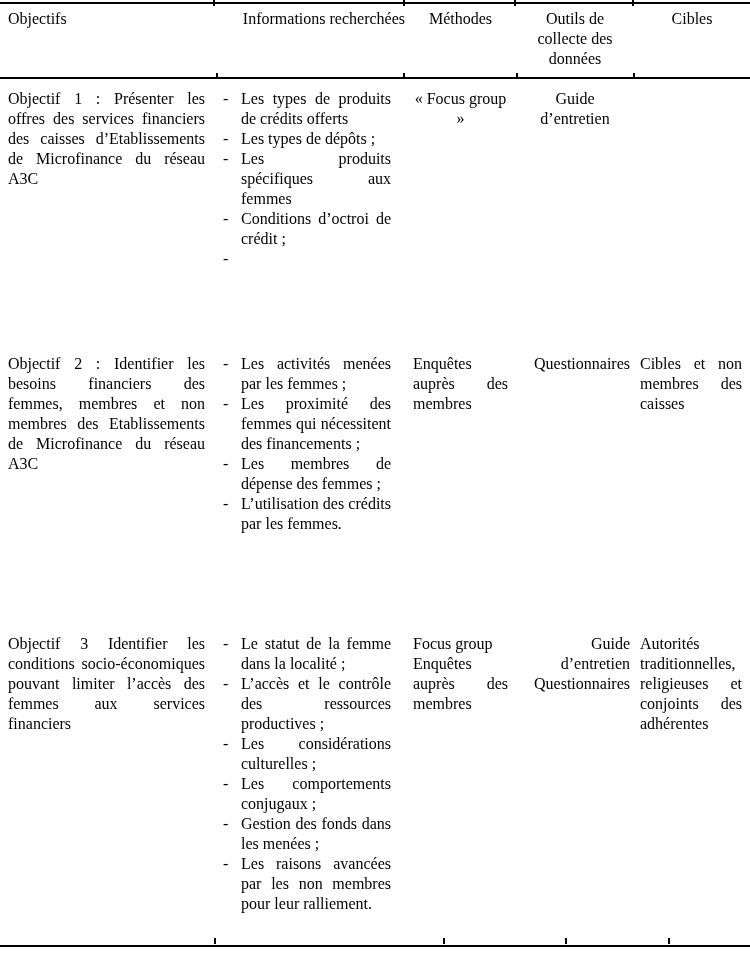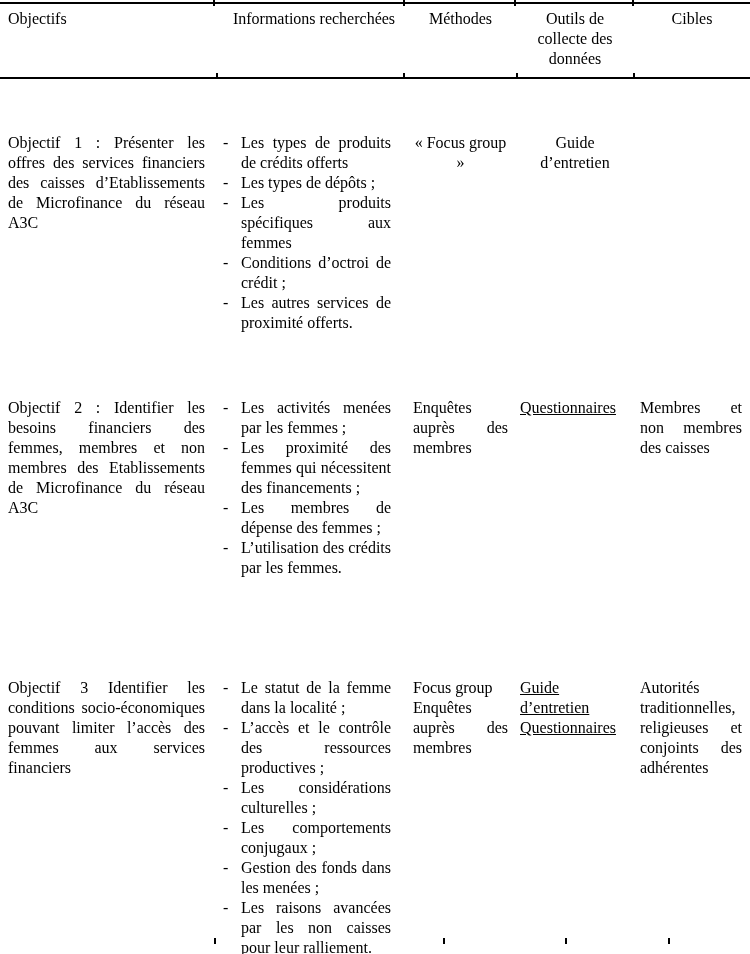--- a/index.html
+++ b/index.html
@@ -30,29 +30,29 @@
     grid-template-columns: 215px 190px 111px 118px 116px;
     border-bottom: 2px solid #000;
     height: 75px;
     box-sizing: border-box;
   }
   .th {
     padding-top: 5px;
     box-sizing: border-box;
   }
   .th.c1 { padding-left: 8px; text-align: left; }
-  .th.c2 { padding-left: 8px; text-align: center; }
+  .th.c2 { padding-left: 8px; text-align: right; }
   .th.c3, .th.c4, .th.c5 { text-align: center; padding-left: 4px; padding-right: 4px; }
   .trow {
     display: grid;
     grid-template-columns: 215px 190px 111px 118px 116px;
     box-sizing: border-box;
     padding-top: 10px;
   }
-  .trow.r0 { min-height: 265px; margin-top: 44px; }
+  .trow.r0 { min-height: 265px; }
   .trow.r1 { min-height: 280px; }
   .trow.r2 { min-height: 321px; }
   .td { box-sizing: border-box; }
   .td.c1 { padding-left: 8px; padding-right: 10px; text-align: justify; }
   .td.c2 { padding-left: 8px; padding-right: 14px; }
   .td.c3 { padding-left: 8px; padding-right: 8px; }
   .td.c4 { padding-left: 4px; padding-right: 4px; }
   .td.c5 { padding-left: 6px; padding-right: 8px; }
   .bullet-item {
     display: flex;
@@ -61,21 +61,21 @@
   .bullet-item .dash {
     flex: 0 0 18px;
   }
   .bullet-item .bullet-text {
     flex: 1 1 auto;
     text-align: justify;
   }
   .td .line { text-align: justify; }
   .td.center-cell .line { text-align: center; }
   .td.center-cell { text-align: center; }
-  .td.left-cell .line { text-align: left; text-decoration: underline; }
+  .td.left-cell .line { text-align: right; }
   .cibles-text { display: block; }
   .td.c5.justify-cell .cibles-text { text-align: justify; }
   .td.c5.center-cell .cibles-text { text-align: center; }
   .tick {
     position: absolute;
     width: 2px;
     height: 6px;
     background: #000;
   }
 </style>
@@ -107,21 +107,20 @@
           <div class="bullet-item">
             <span class="dash">-</span>
             <span class="bullet-text">Les produits spécifiques aux femmes</span>
           </div>
           <div class="bullet-item">
             <span class="dash">-</span>
             <span class="bullet-text">Conditions d’octroi de crédit ;</span>
           </div>
           <div class="bullet-item">
             <span class="dash">-</span>
-            <span class="bullet-text">Les autres services de proximité offerts.</span>
           </div>
         </div>
       <div class="td c3 center-cell">
           <div class="line">« Focus group »</div>
         </div>
       <div class="td c4 center-cell">
           <div class="line">Guide d’entretien</div>
         </div>
     </div>
 
@@ -145,21 +144,21 @@
             <span class="bullet-text">L’utilisation des crédits par les femmes.</span>
           </div>
         </div>
       <div class="td c3">
           <div class="line">Enquêtes auprès des membres</div>
         </div>
       <div class="td c4 left-cell">
           <div class="line">Questionnaires</div>
         </div>
       <div class="td c5 justify-cell">
-          <span class="cibles-text">Membres et non membres des caisses</span>
+          <span class="cibles-text">Cibles et non membres des caisses</span>
         </div>
     </div>
 
     <div class="trow r2">
       <div class="td c1">Objectif 3 Identifier  les conditions socio-économiques pouvant limiter l’accès des femmes aux services financiers</div>
       <div class="td c2">
           <div class="bullet-item">
             <span class="dash">-</span>
             <span class="bullet-text">Le statut de la femme dans la localité ;</span>
           </div>
@@ -174,21 +173,21 @@
           <div class="bullet-item">
             <span class="dash">-</span>
             <span class="bullet-text">Les comportements conjugaux ;</span>
           </div>
           <div class="bullet-item">
             <span class="dash">-</span>
             <span class="bullet-text">Gestion des fonds dans les menées ;</span>
           </div>
           <div class="bullet-item">
             <span class="dash">-</span>
-            <span class="bullet-text">Les raisons avancées par les non caisses pour leur ralliement.</span>
+            <span class="bullet-text">Les raisons avancées par les non membres pour leur ralliement.</span>
           </div>
         </div>
       <div class="td c3">
           <div class="line">Focus group</div>
           <div class="line">Enquêtes auprès des membres</div>
         </div>
       <div class="td c4 left-cell">
           <div class="line">Guide d’entretien</div>
           <div class="line">Questionnaires</div>
         </div>

